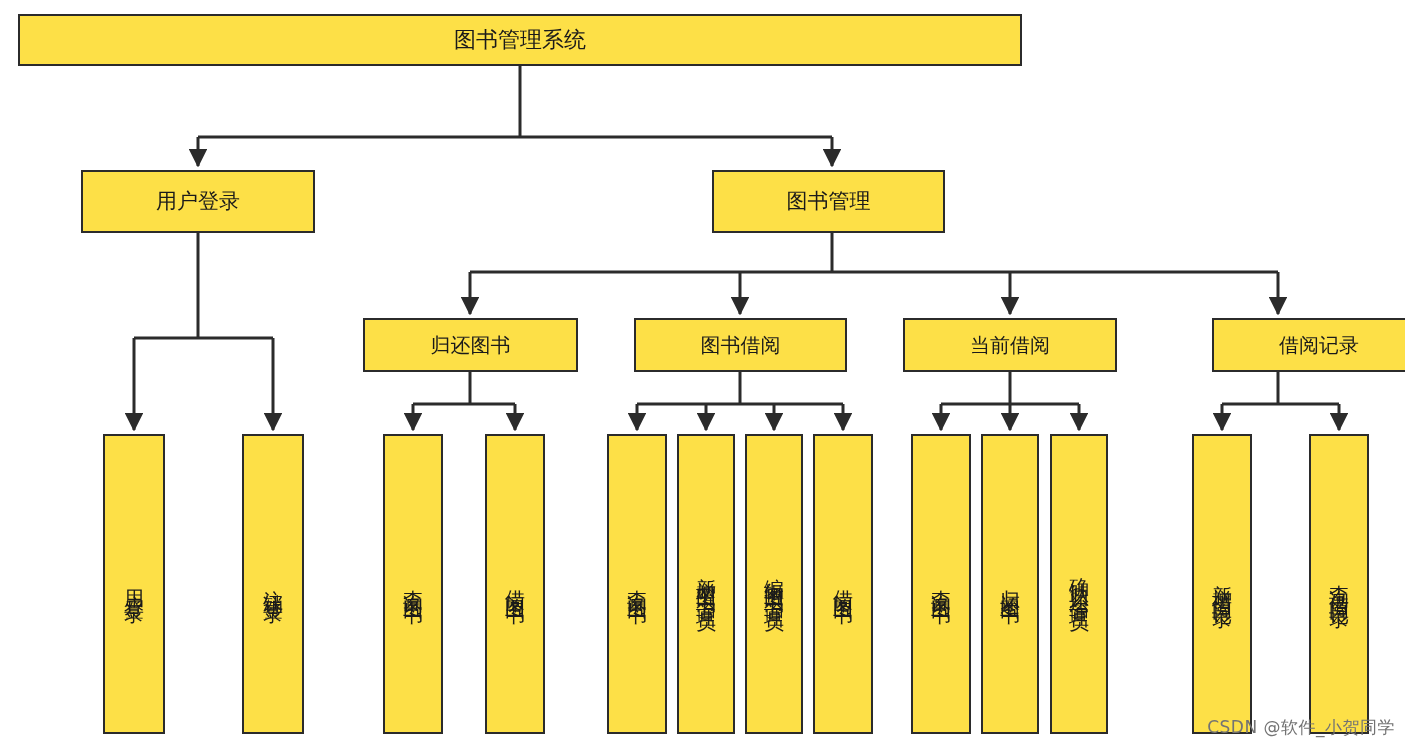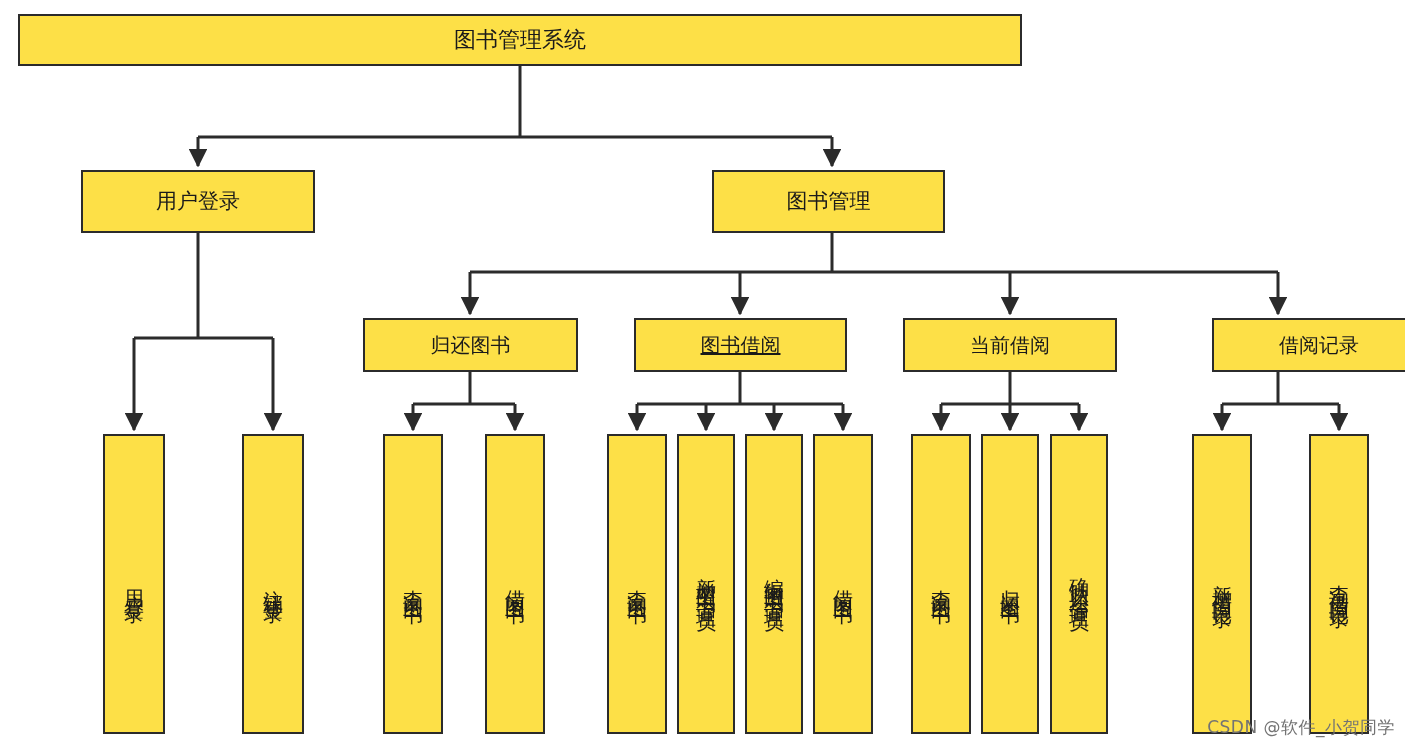--- a/index.html
+++ b/index.html
@@ -120,21 +120,21 @@
       <path d="M 1339 404 L 1339 430" marker-end="url(#arrowhead)"></path>
     </g>
   </svg>
 
   <div class="node root" style="left:18px; top:14px; width:1004px; height:52px;">图书管理系统</div>
 
   <div class="node level2" style="left:81px; top:170px; width:234px; height:63px;">用户登录</div>
   <div class="node level2" style="left:712px; top:170px; width:233px; height:63px;">图书管理</div>
 
   <div class="node level3" style="left:363px; top:318px; width:215px; height:54px;">归还图书</div>
-  <div class="node level3" style="left:634px; top:318px; width:213px; height:54px;text-decoration:underline;">图书借阅</div>
+  <div class="node level3" style="left:634px; top:318px; width:213px; height:54px;">图书借阅</div>
   <div class="node level3" style="left:903px; top:318px; width:214px; height:54px;">当前借阅</div>
   <div class="node level3" style="left:1172px; top:318px; width:214px; height:54px;margin-left:40px;">借阅记录</div>
 
   <div class="node leaf" style="left:103px; top:434px; width:62px; height:300px;">
     <span class="vtext">用户登录</span>
   </div>
   <div class="node leaf" style="left:242px; top:434px; width:62px; height:300px;">
     <span class="vtext">注销登录</span>
   </div>
 

